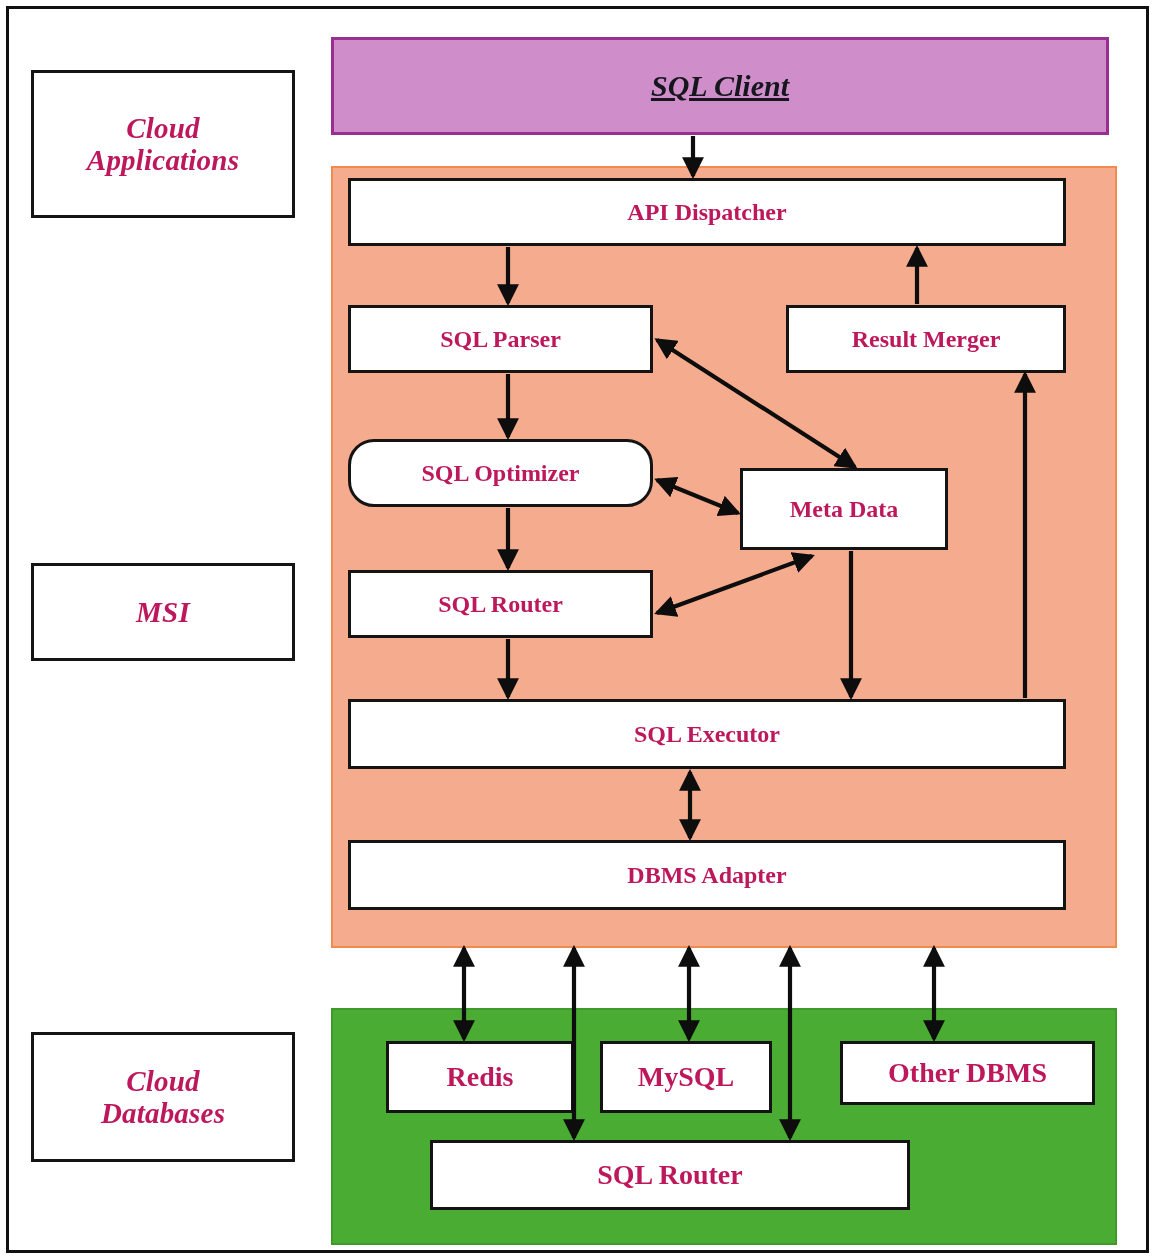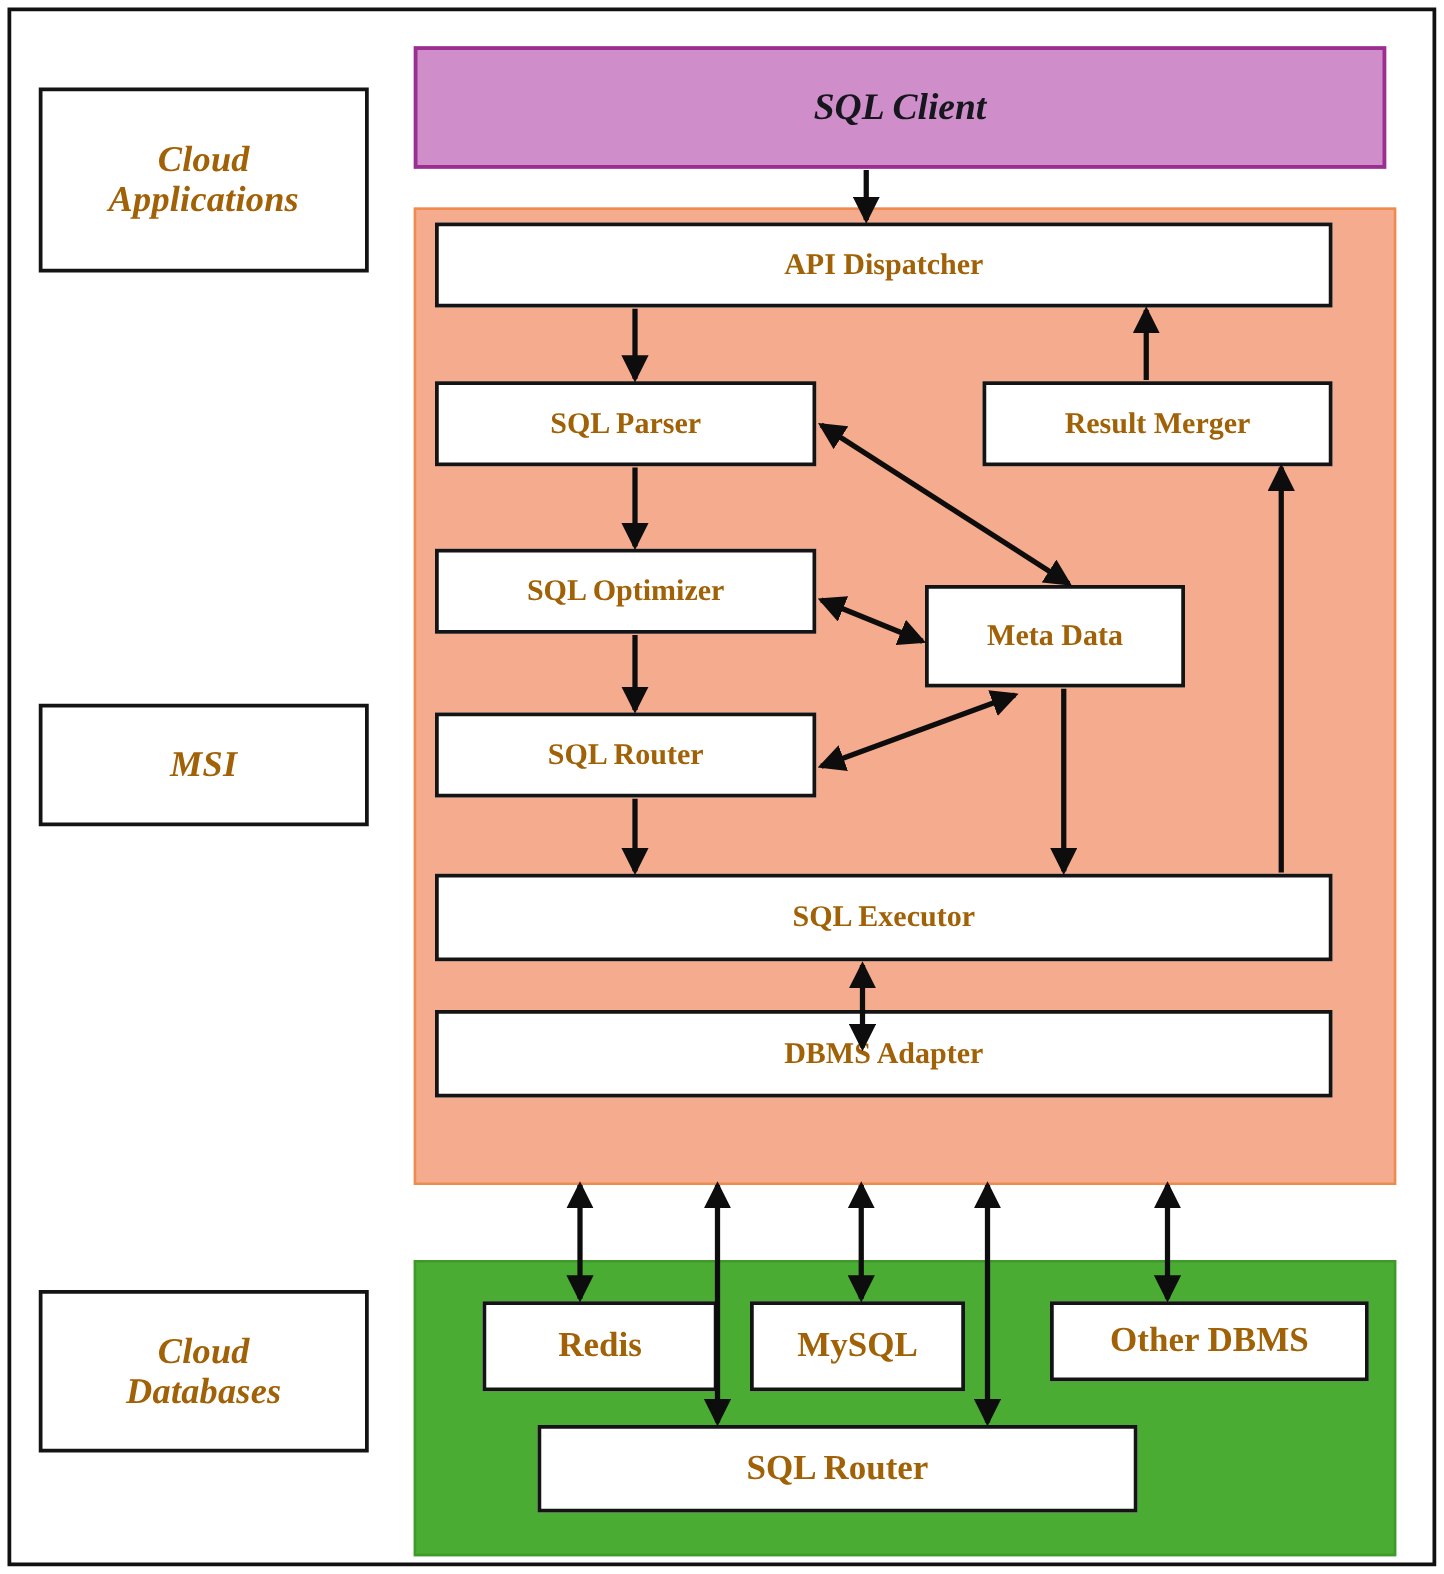--- a/index.html
+++ b/index.html
@@ -32,21 +32,21 @@
 
   
   .box {
     position: absolute;
     background: #ffffff;
     border: 3px solid #141414;
     display: flex;
     align-items: center;
     justify-content: center;
     text-align: center;
-    color: #a16207;
+    color: #be185d;
     font-weight: bold;
     line-height: 1.12;
     z-index: 5;
   }
 
   
   .legend-box {
     font-style: italic;
     font-size: 29px;
     letter-spacing: 0.2px;
@@ -69,20 +69,21 @@
   }
 
   
   #sql-client {
     background: #cf8ec9;
     border: 3px solid #9b2f91;
     font-style: italic;
     font-size: 30px;
     color: #16161e;
     z-index: 6;
+    text-decoration: underline;
   }
 
   
   .component { font-size: 24px; }
   .db-node   { font-size: 28px; }
 
   
   #arrows {
     position: absolute;
     left: 0; top: 0;
@@ -123,37 +124,37 @@
   </div>
 
   <div class="box component" style="left:786px; top:305px; width:280px; height:68px;">
     <span>Result Merger</span>
   </div>
 
   <div class="box component" style="left:348px; top:305px; width:305px; height:68px;">
     <span>SQL Parser</span>
   </div>
 
-  <div class="box component" style="left:348px; top:439px; width:305px; height:68px;">
+  <div class="box component" style="left:348px; top:439px; width:305px; height:68px;border-radius:26px;">
     <span>SQL Optimizer</span>
   </div>
 
   <div class="box component" style="left:740px; top:468px; width:208px; height:82px;">
     <span>Meta Data</span>
   </div>
 
   <div class="box component" style="left:348px; top:570px; width:305px; height:68px;">
     <span>SQL Router</span>
   </div>
 
   <div class="box component" style="left:348px; top:699px; width:718px; height:70px;">
     <span>SQL Executor</span>
   </div>
 
-  <div class="box component" style="left:348px; top:808px; width:718px; height:70px;">
+  <div class="box component" style="left:348px; top:840px; width:718px; height:70px;">
     <span>DBMS Adapter</span>
   </div>
 
   <div class="panel" id="db-panel" style="left:331px; top:1008px; width:786px; height:237px;"></div>
 
   <div class="box db-node" style="left:386px; top:1041px; width:188px; height:72px;">
     <span>Redis</span>
   </div>
 
   <div class="box db-node" style="left:600px; top:1041px; width:172px; height:72px;">

